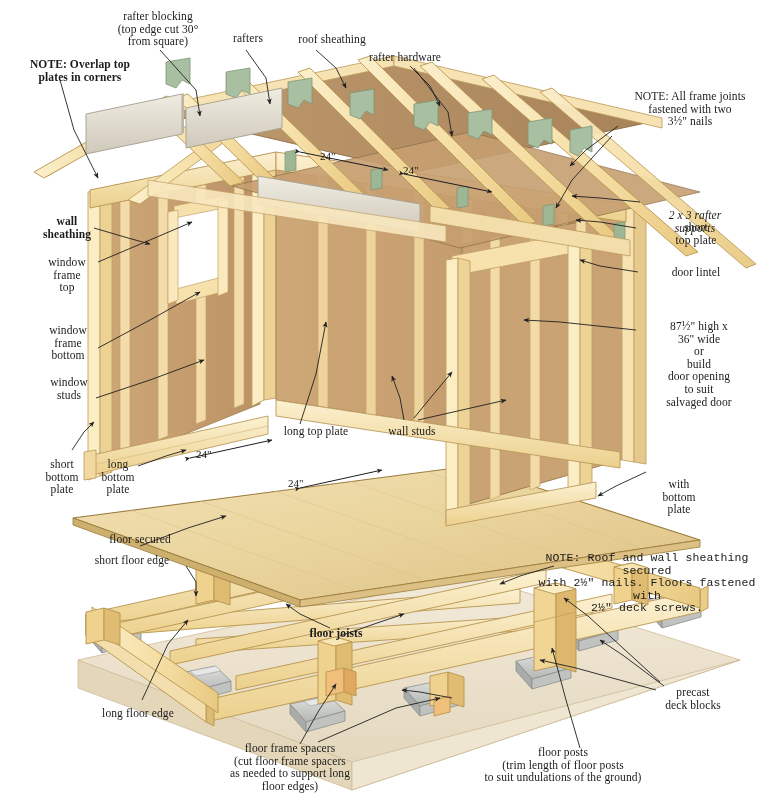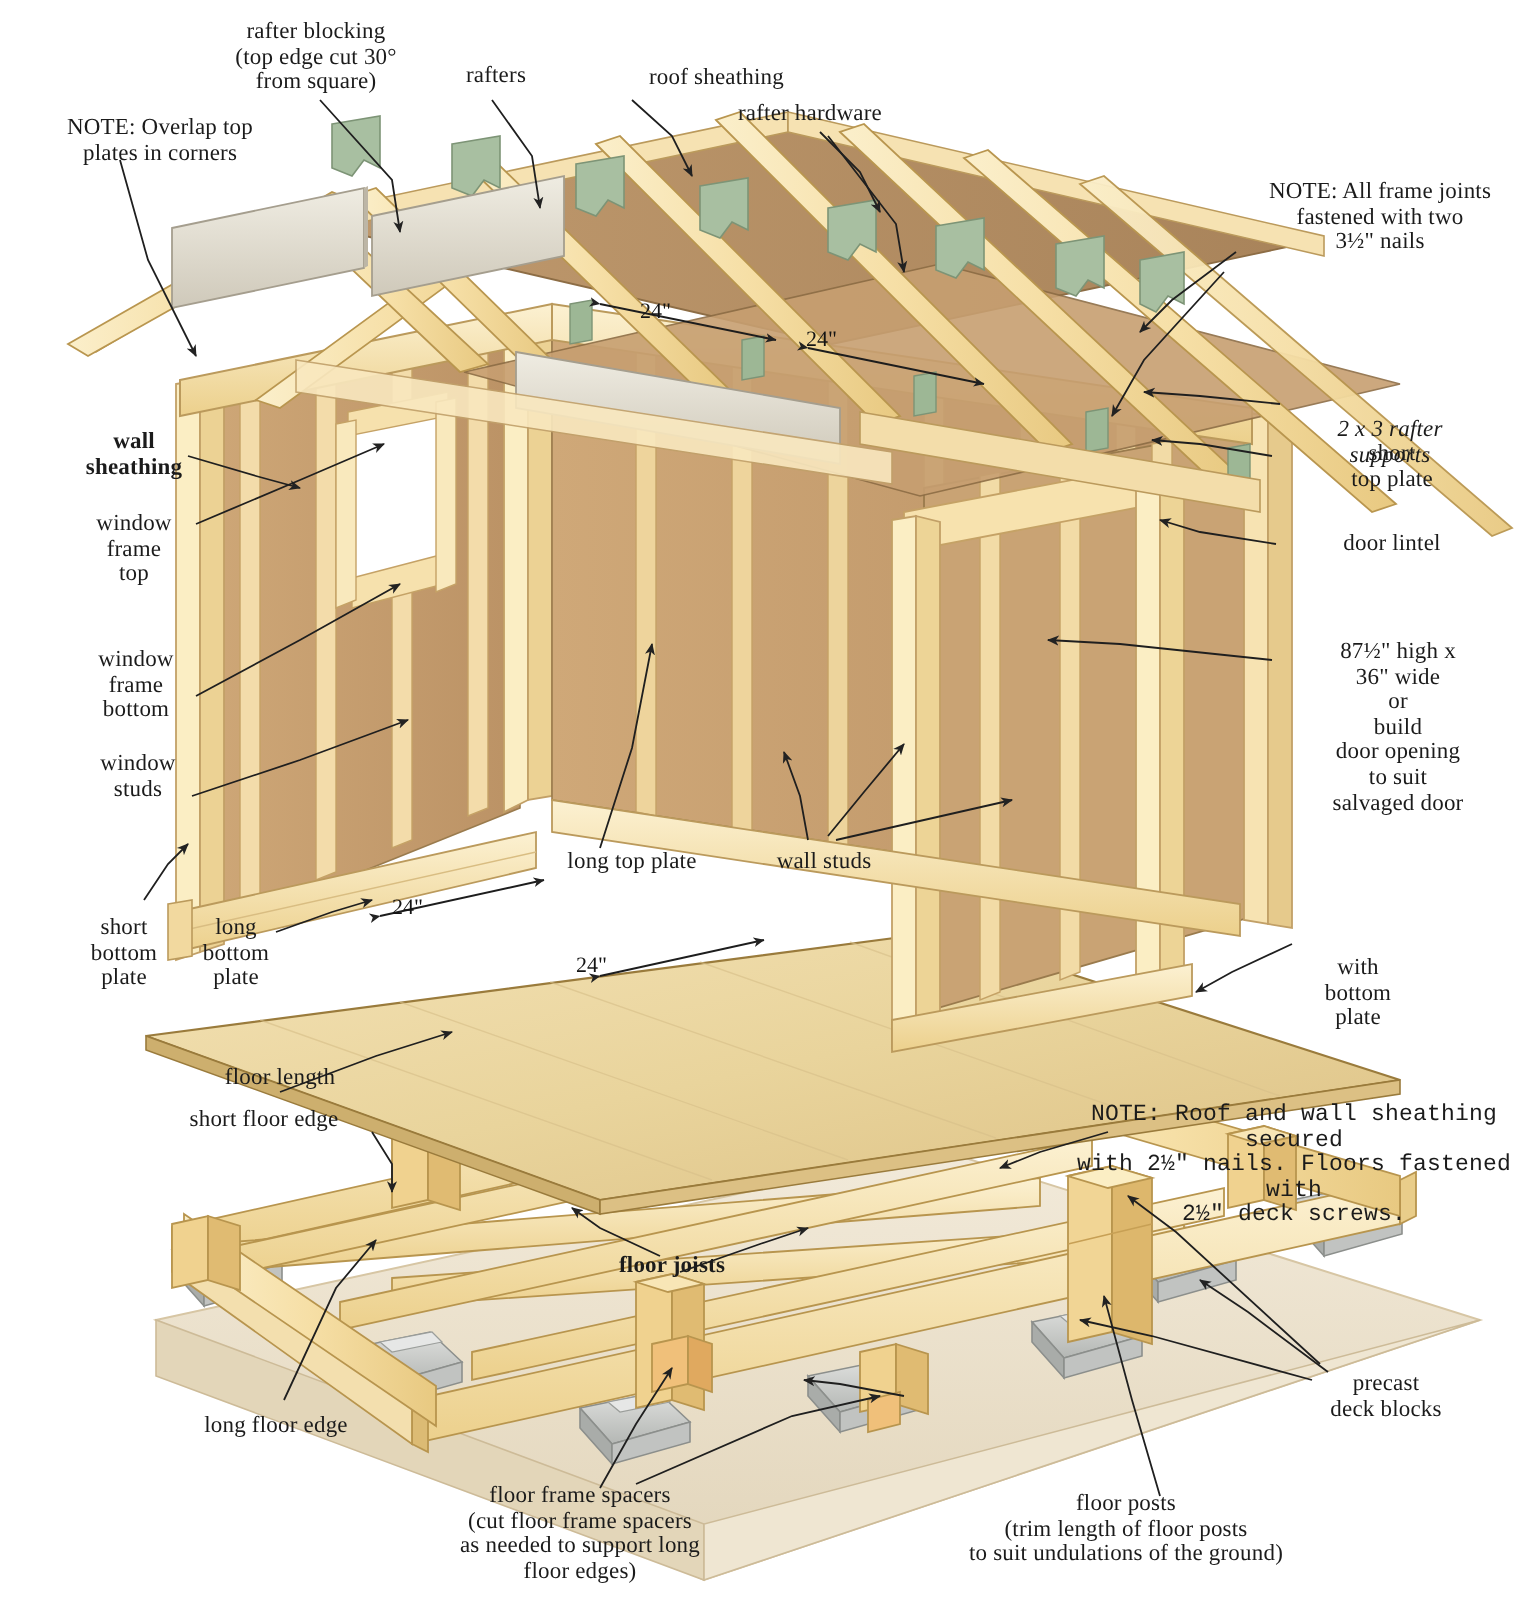--- a/index.html
+++ b/index.html
@@ -437,25 +437,25 @@
       <path d="M452,698 L420,692 L402,690" marker-end="url(#ar)"></path>
     </g>
   </svg>
 
   <div class="lbl c" style="left:88px;top:10px;width:140px;">rafter blocking
 (top edge cut 30°
 from square)</div>
 
   <div class="lbl c" style="left:208px;top:32px;width:80px;">rafters</div>
 
-  <div class="lbl c" style="left:272px;top:33px;width:120px;text-align:right;">roof sheathing</div>
+  <div class="lbl c" style="left:272px;top:33px;width:120px;">roof sheathing</div>
 
   <div class="lbl c" style="left:348px;top:51px;width:114px;">rafter hardware</div>
 
-  <div class="lbl c" style="left:10px;top:58px;width:140px;">NOTE: Overlap top
+  <div class="lbl c" style="left:10px;top:58px;width:140px;font-weight:bold;">NOTE: Overlap top
 plates in corners</div>
 
   <div class="lbl c" style="left:612px;top:90px;width:156px;">NOTE: All frame joints
 fastened with two
 3½" nails</div>
 
   <div class="lbl c" style="left:640px;top:209px;width:110px;font-style:italic;">2 x 3 rafter
 supports</div>
 
   <div class="lbl c" style="left:646px;top:221px;width:100px;">short
@@ -494,21 +494,21 @@
 plate</div>
 
   <div class="lbl c" style="left:260px;top:425px;width:112px;">long top plate</div>
 
   <div class="lbl c" style="left:370px;top:425px;width:84px;">wall studs</div>
 
   <div class="lbl c" style="left:644px;top:478px;width:70px;">with
 bottom
 plate</div>
 
-  <div class="lbl c" style="left:84px;top:533px;width:112px;">floor length</div>
+  <div class="lbl c" style="left:84px;top:533px;width:112px;">floor secured</div>
 
   <div class="lbl c" style="left:68px;top:554px;width:128px;">short floor edge</div>
 
   <div class="lbl c" style="left:76px;top:707px;width:124px;">long floor edge</div>
 
   <div class="lbl c" style="left:290px;top:627px;width:92px;font-weight:bold;">floor joists</div>
 
   <div class="lbl c" style="left:180px;top:742px;width:220px;">floor frame spacers
 (cut floor frame spacers
 as needed to support long

